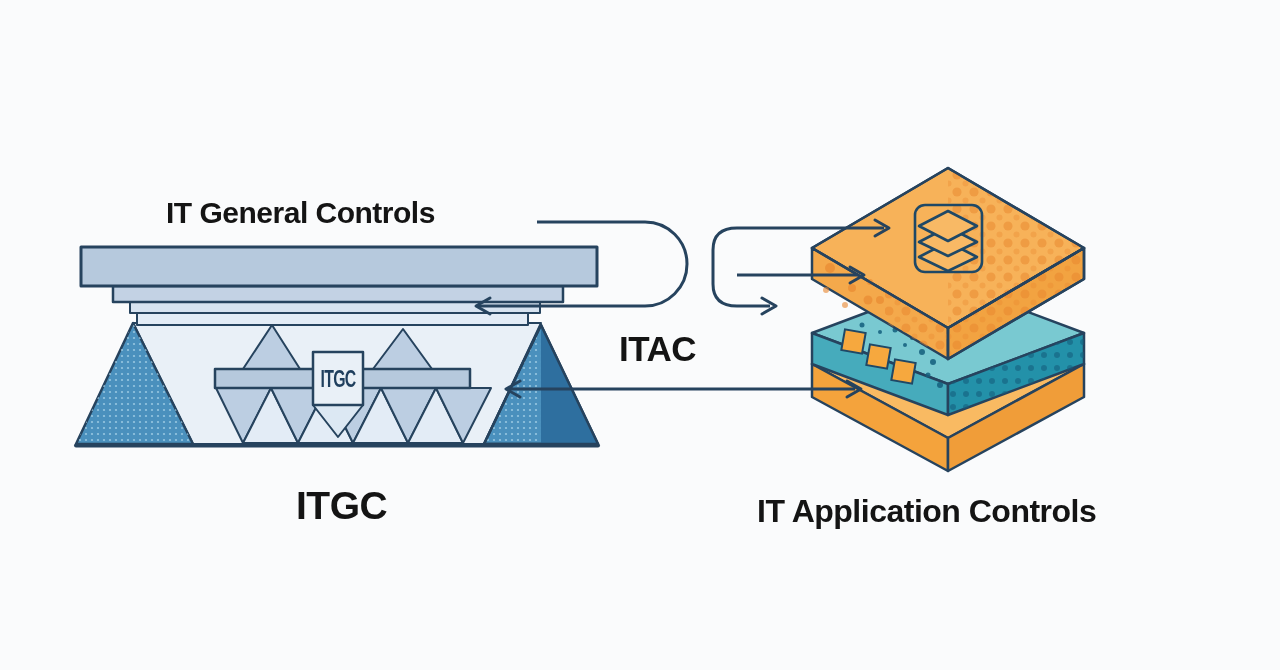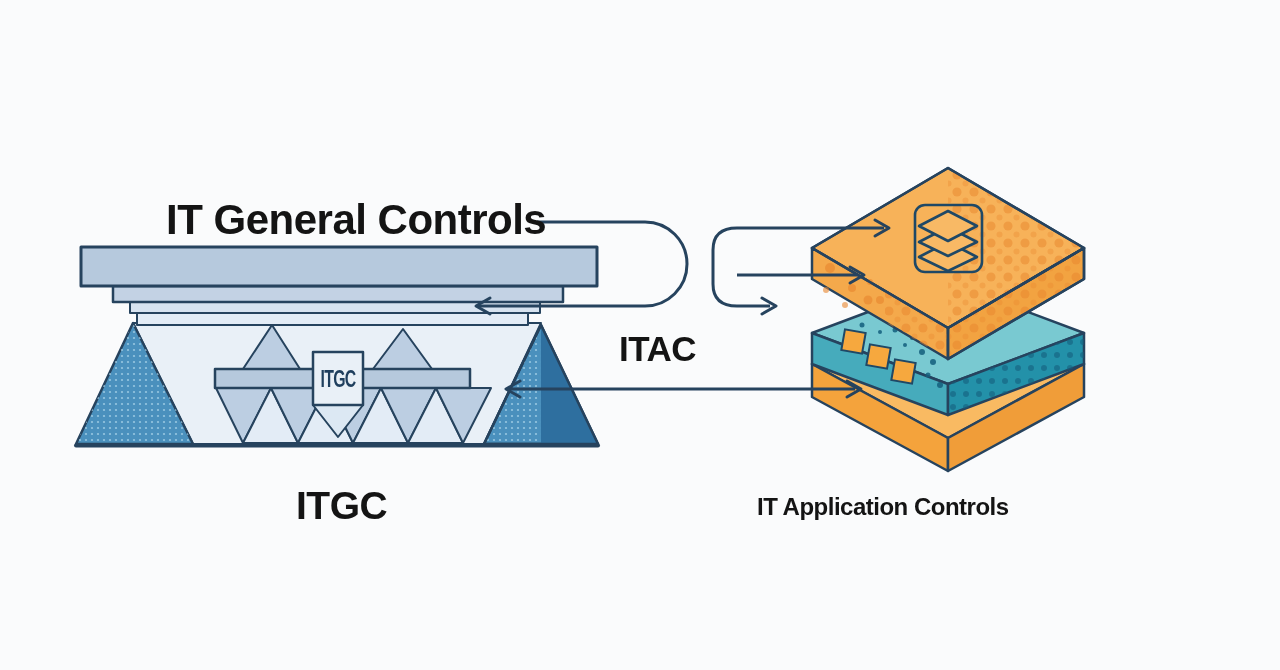--- a/index.html
+++ b/index.html
@@ -11,24 +11,24 @@
     --o-top:#f7b259; --o-front:#f4a94b; --o-side:#f2a341; --o-dots:#e8862e;
     --t-top:#79c9d1; --t-front:#46abbc; --t-side:#2391a9; --t-dots:#145f7d;
     --b-top:#f9ba62; --b-front:#f4a33c; --b-side:#f09d39;
     --sq:#f6a83e;
   }
   *{margin:0;padding:0;box-sizing:border-box}
   body{font-family:"Liberation Sans","DejaVu Sans",sans-serif;background:#e8e8e8}
   .canvas{position:relative;width:1280px;height:670px;background:var(--bg);overflow:hidden}
   .canvas svg{position:absolute;left:0;top:0}
   .lbl{position:absolute;color:var(--text);font-weight:700;white-space:nowrap;letter-spacing:-.5px}
-  .lbl-itgc-title{left:166px;top:196px;font-size:42px}
+  .lbl-itgc-title{left:166px;top:196px;font-size:30px}
   .lbl-itgc-caption{left:296px;top:484px;font-size:39px}
   .lbl-itac{left:619px;top:329px;font-size:35px}
-  .lbl-itac-caption{left:757px;top:493px;font-size:24px}
+  .lbl-itac-caption{left:757px;top:493px;font-size:32px}
   .lbl-box{left:313px;top:352px;width:50px;height:53px;display:flex;align-items:center;justify-content:center;
            font-size:24px;font-weight:700;color:#1f3f5e;transform:scaleX(.66);letter-spacing:-1px}
   
   .ol{stroke:var(--outline);stroke-linejoin:round}
   .deck{fill:var(--bridge-deck);stroke-width:3}
   .bar2{fill:var(--bridge-bar);stroke-width:2.5}
   .step{fill:var(--bridge-step);stroke-width:2}
   .lightp{fill:var(--bridge-light);stroke-width:2}
   .trussbg{fill:var(--bridge-truss-bg);stroke-width:2}
   .trimed{fill:var(--bridge-tri-medium);stroke-width:2}

